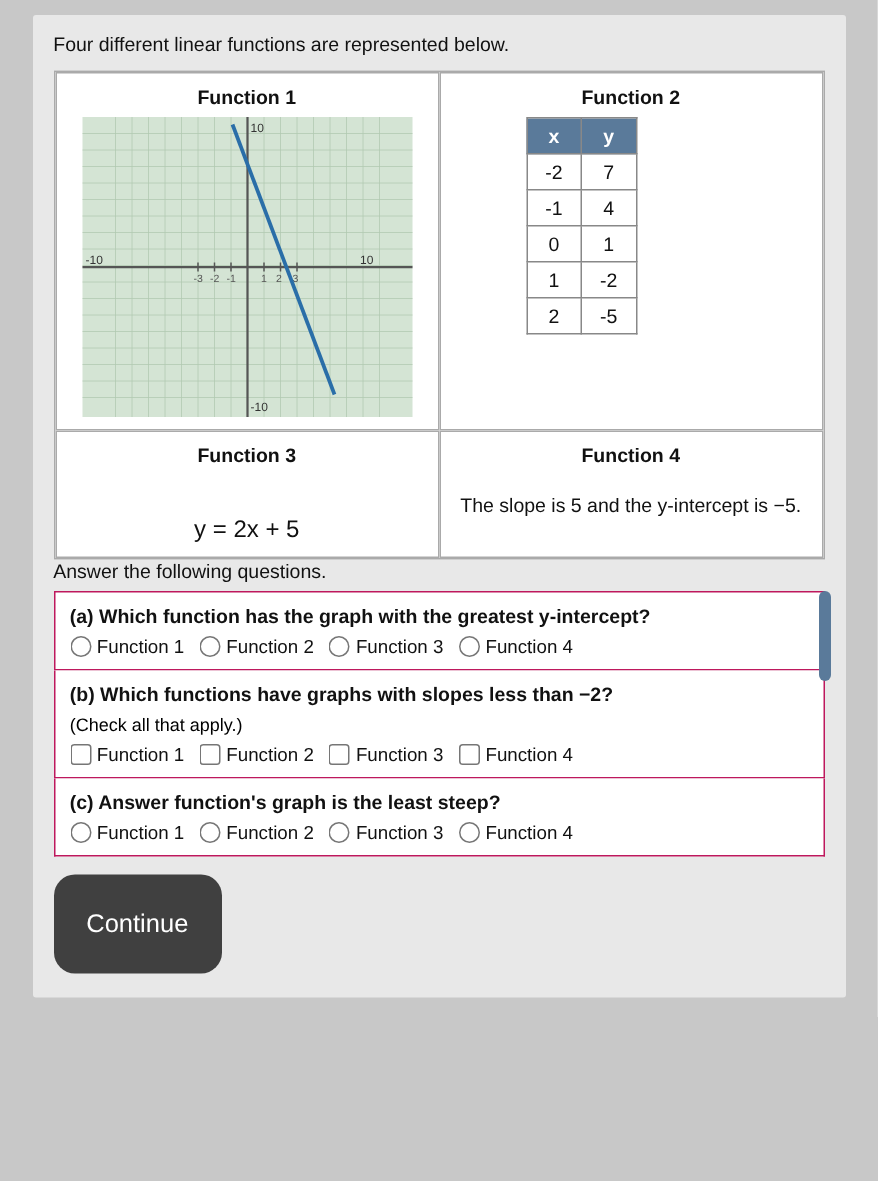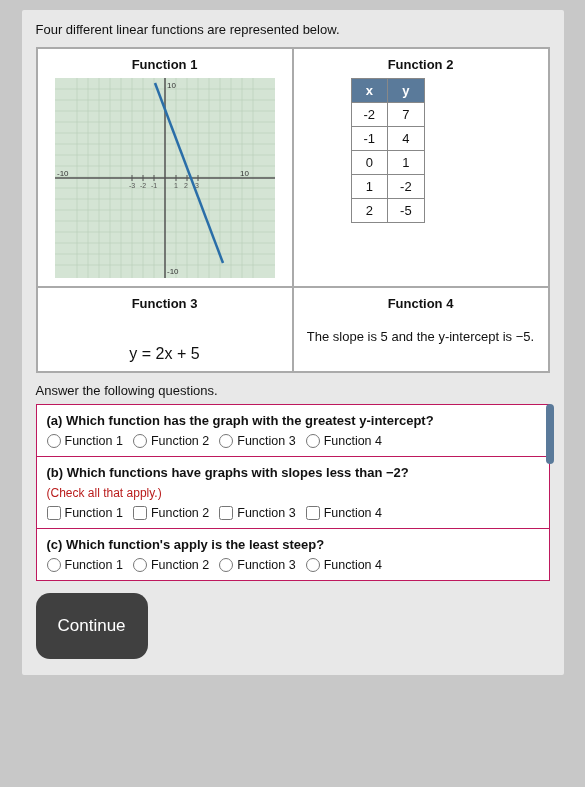--- a/index.html
+++ b/index.html
@@ -90,21 +90,20 @@
     
     .func4-content {
       text-align: center;
       padding-top: 10px;
       font-size: 13px;
       line-height: 1.6;
       color: #111;
     }
     
     .answer-section {
-      margin-top: 10px;
     }
     .answer-title {
       font-size: 13px;
       margin-bottom: 6px;
       color: #111;
     }
     .question-box {
       background: #fff;
       border: 1px solid #be185d;
       padding: 8px 10px;
@@ -114,21 +113,21 @@
       border-top: none;
     }
     .question-text {
       font-size: 13px;
       font-weight: bold;
       color: #111;
       margin-bottom: 6px;
     }
     .question-sub {
       font-size: 12px;
-      color: #b91c1c;
+      color: #000000;
       margin-bottom: 6px;
     }
     .options-row {
       display: flex;
       align-items: center;
       gap: 10px;
       flex-wrap: wrap;
     }
     .option-item {
       display: flex;
@@ -346,21 +345,21 @@
             <span>Function 3</span>
           </label>
           <label class="option-item">
             <input type="checkbox" name="qb4" style="">
             <span>Function 4</span>
           </label>
         </div>
       </div>
 
       <div class="question-box">
-        <div class="question-text">(c) Which function's apply is the least steep?</div>
+        <div class="question-text">(c) Answer function's graph is the least steep?</div>
         <div class="options-row">
           <label class="option-item">
             <input type="radio" name="qc" style="">
             <span>Function 1</span>
           </label>
           <label class="option-item">
             <input type="radio" name="qc" style="">
             <span>Function 2</span>
           </label>
           <label class="option-item">

